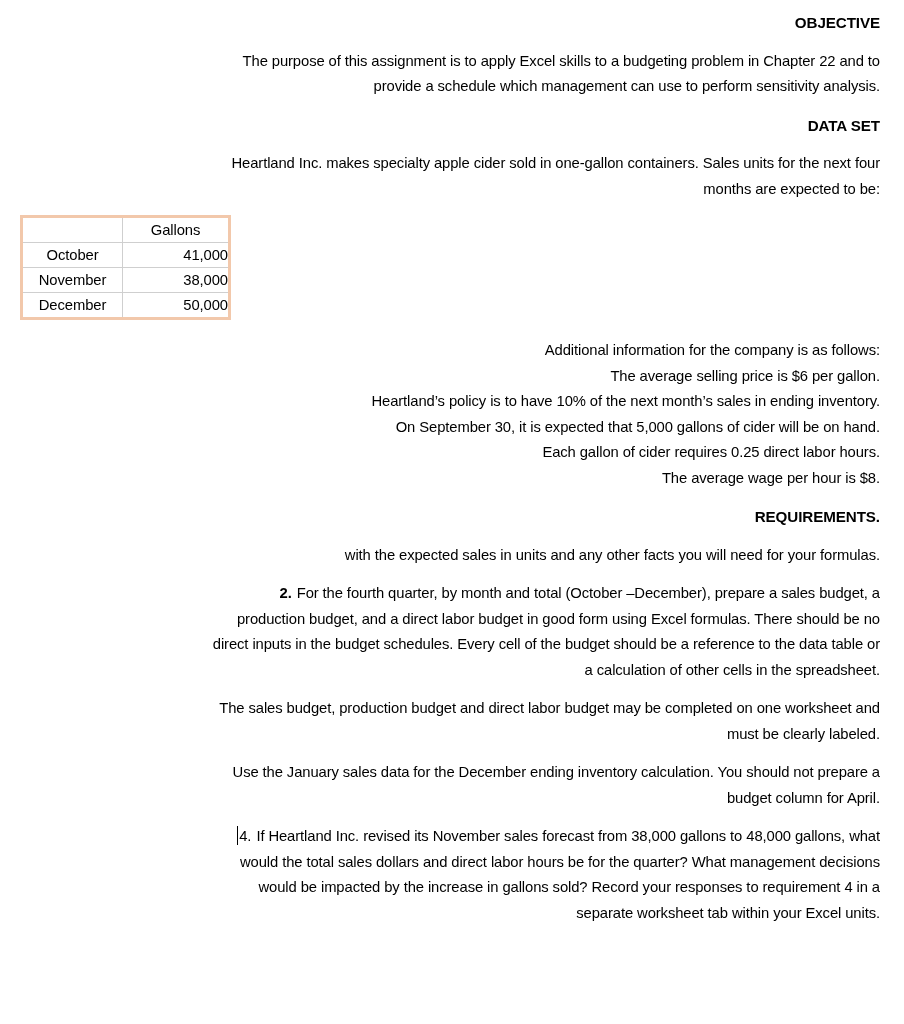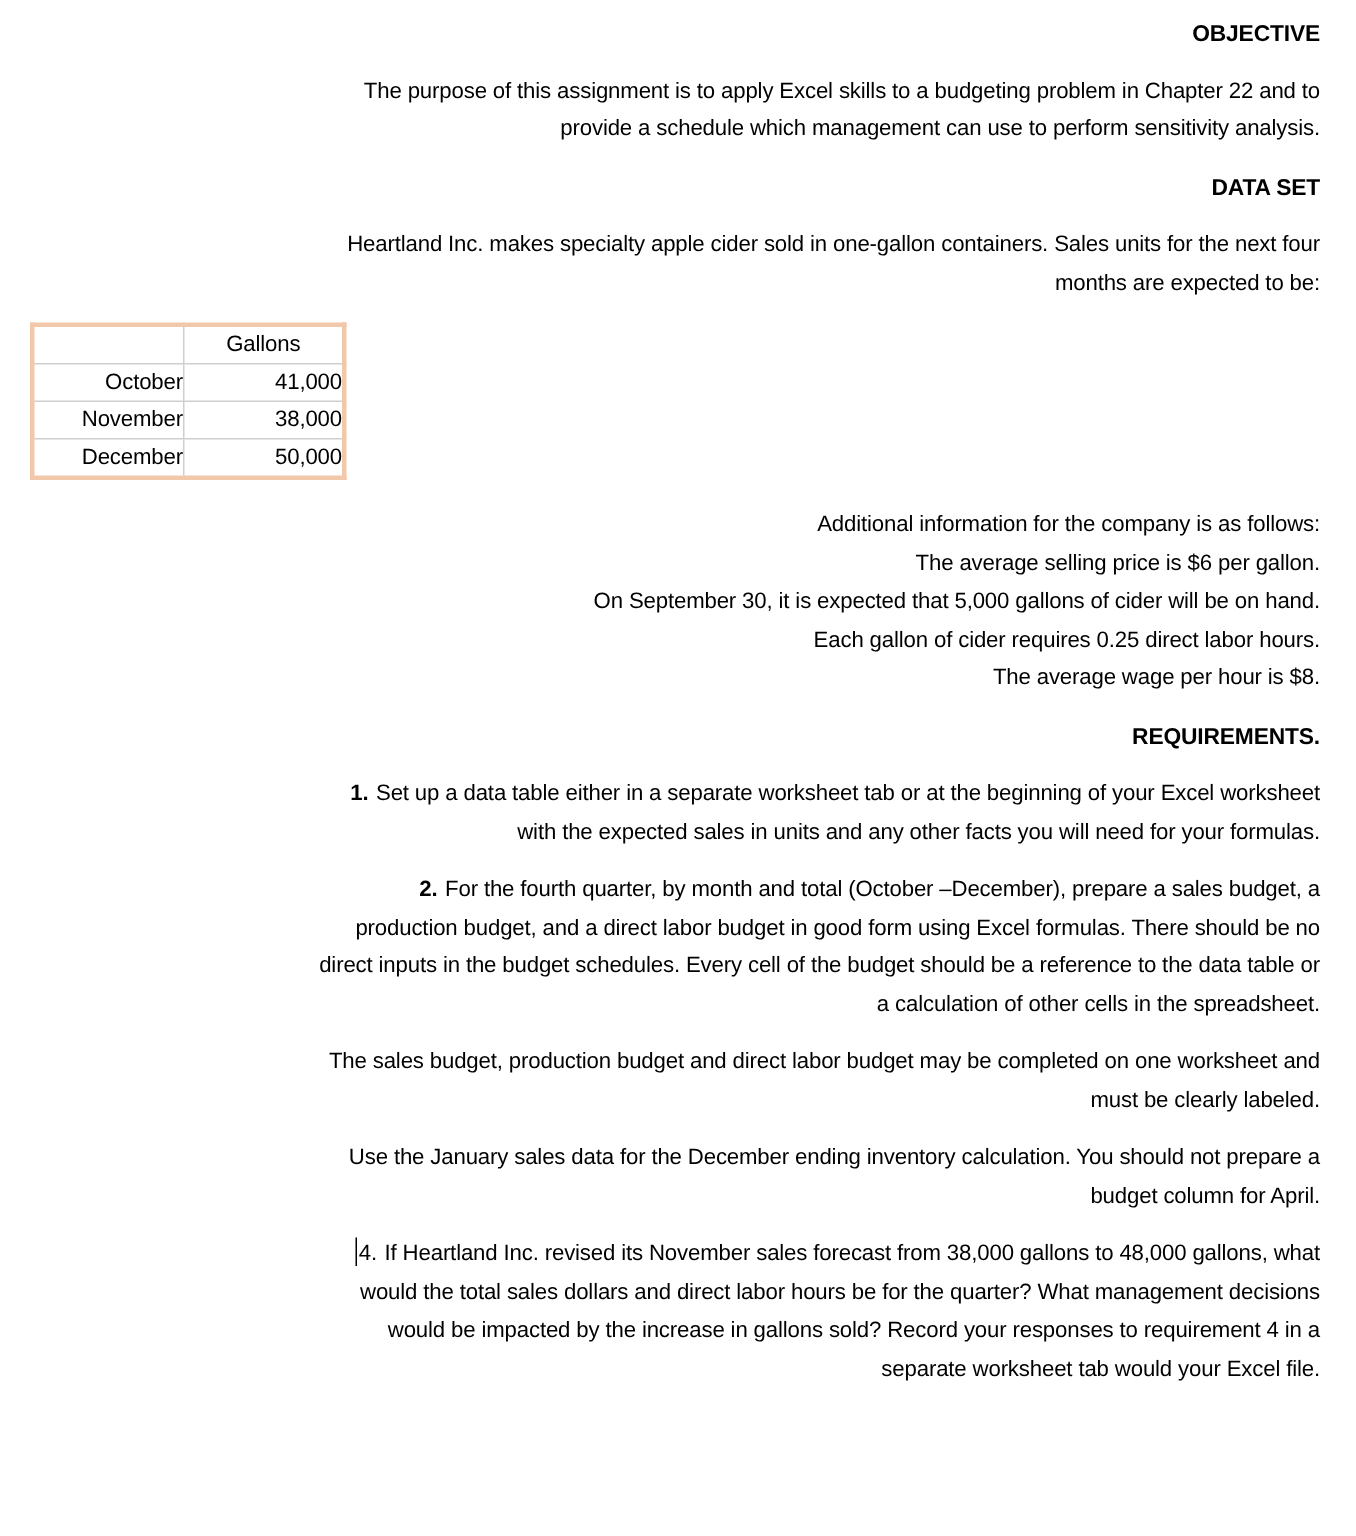--- a/index.html
+++ b/index.html
@@ -22,21 +22,21 @@
     display: inline-block; width: 1.5px; height: 19px;
     background: #000; vertical-align: -4px; margin-right: 1px;
   }
   table.sales {
     border-collapse: collapse;
     margin: 2px 0 18px 0;
     border: 3px solid #f2c8ab;
     font-size: 14.8px; line-height: 24px;
   }
   table.sales td { border: 1px solid #cfcfcf; height: 24px; padding: 0; }
-  td.m { width: 101px; text-align: right; margin-top: 10px; }
+  td.m { width: 101px; text-align: center; margin-top: 10px; }
   td.g { width: 107px; text-align: right; padding-right: 13px; }
   td.gh { text-align: center; padding-right: 0; border-bottom: 2.5px solid #000000; }
   .gap-before { }
 </style>
 </head>
 <body>
 
 <div class="page">
 
   <div class="para hd">OBJECTIVE</div>
@@ -70,29 +70,29 @@
     <tr>
       <td class="m">December</td>
       <td class="g">50,000</td>
     </tr>
   </tbody>
     </table>
 
   <div class="para">
     <div class="ln">Additional information for the company is as follows:</div>
     <div class="ln indent">The average selling price is $6 per gallon.</div>
+    <div class="ln indent">Heartland’s policy is to have 10% of the next month’s sales in ending inventory.</div>
     <div class="ln indent">On September 30, it is expected that 5,000 gallons of cider will be on hand.</div>
     <div class="ln indent">Each gallon of cider requires 0.25 direct labor hours.</div>
     <div class="ln indent">The average wage per hour is $8.</div>
   </div>
 
   <div class="para hd">REQUIREMENTS.</div>
 
   <div class="para">
-    <div class="ln"><span class="b">1.</span><span>Set up a data table either in a separate worksheet tab or at the beginning of your Excel worksheet</span></div>
     <div class="ln">with the expected sales in units and any other facts you will need for your formulas.</div>
   </div>
 
   <div class="para">
     <div class="ln"><span class="b">2.</span><span>For the fourth quarter, by month and total (October –December), prepare a sales budget, a</span></div>
     <div class="ln">production budget, and a direct labor budget in good form using Excel formulas. There should be no</div>
     <div class="ln">direct inputs in the budget schedules. Every cell of the budget should be a reference to the data table or</div>
     <div class="ln">a calculation of other cells in the spreadsheet.</div>
   </div>
 
@@ -103,16 +103,16 @@
 
   <div class="para gap-before">
     <div class="ln">Use the January sales data for the December ending inventory calculation. You should not prepare a</div>
     <div class="ln">budget column for April.</div>
   </div>
 
   <div class="para">
     <div class="ln"><span class="cursor"></span><span class="num4">4.</span><span>If Heartland Inc. revised its November sales forecast from 38,000 gallons to 48,000 gallons, what</span></div>
     <div class="ln">would the total sales dollars and direct labor hours be for the quarter? What management decisions</div>
     <div class="ln">would be impacted by the increase in gallons sold? Record your responses to requirement 4 in a</div>
-    <div class="ln">separate worksheet tab would your Excel file.</div>
+    <div class="ln">separate worksheet tab within your Excel units.</div>
   </div>
 
 </div>
 
 </body></html>

